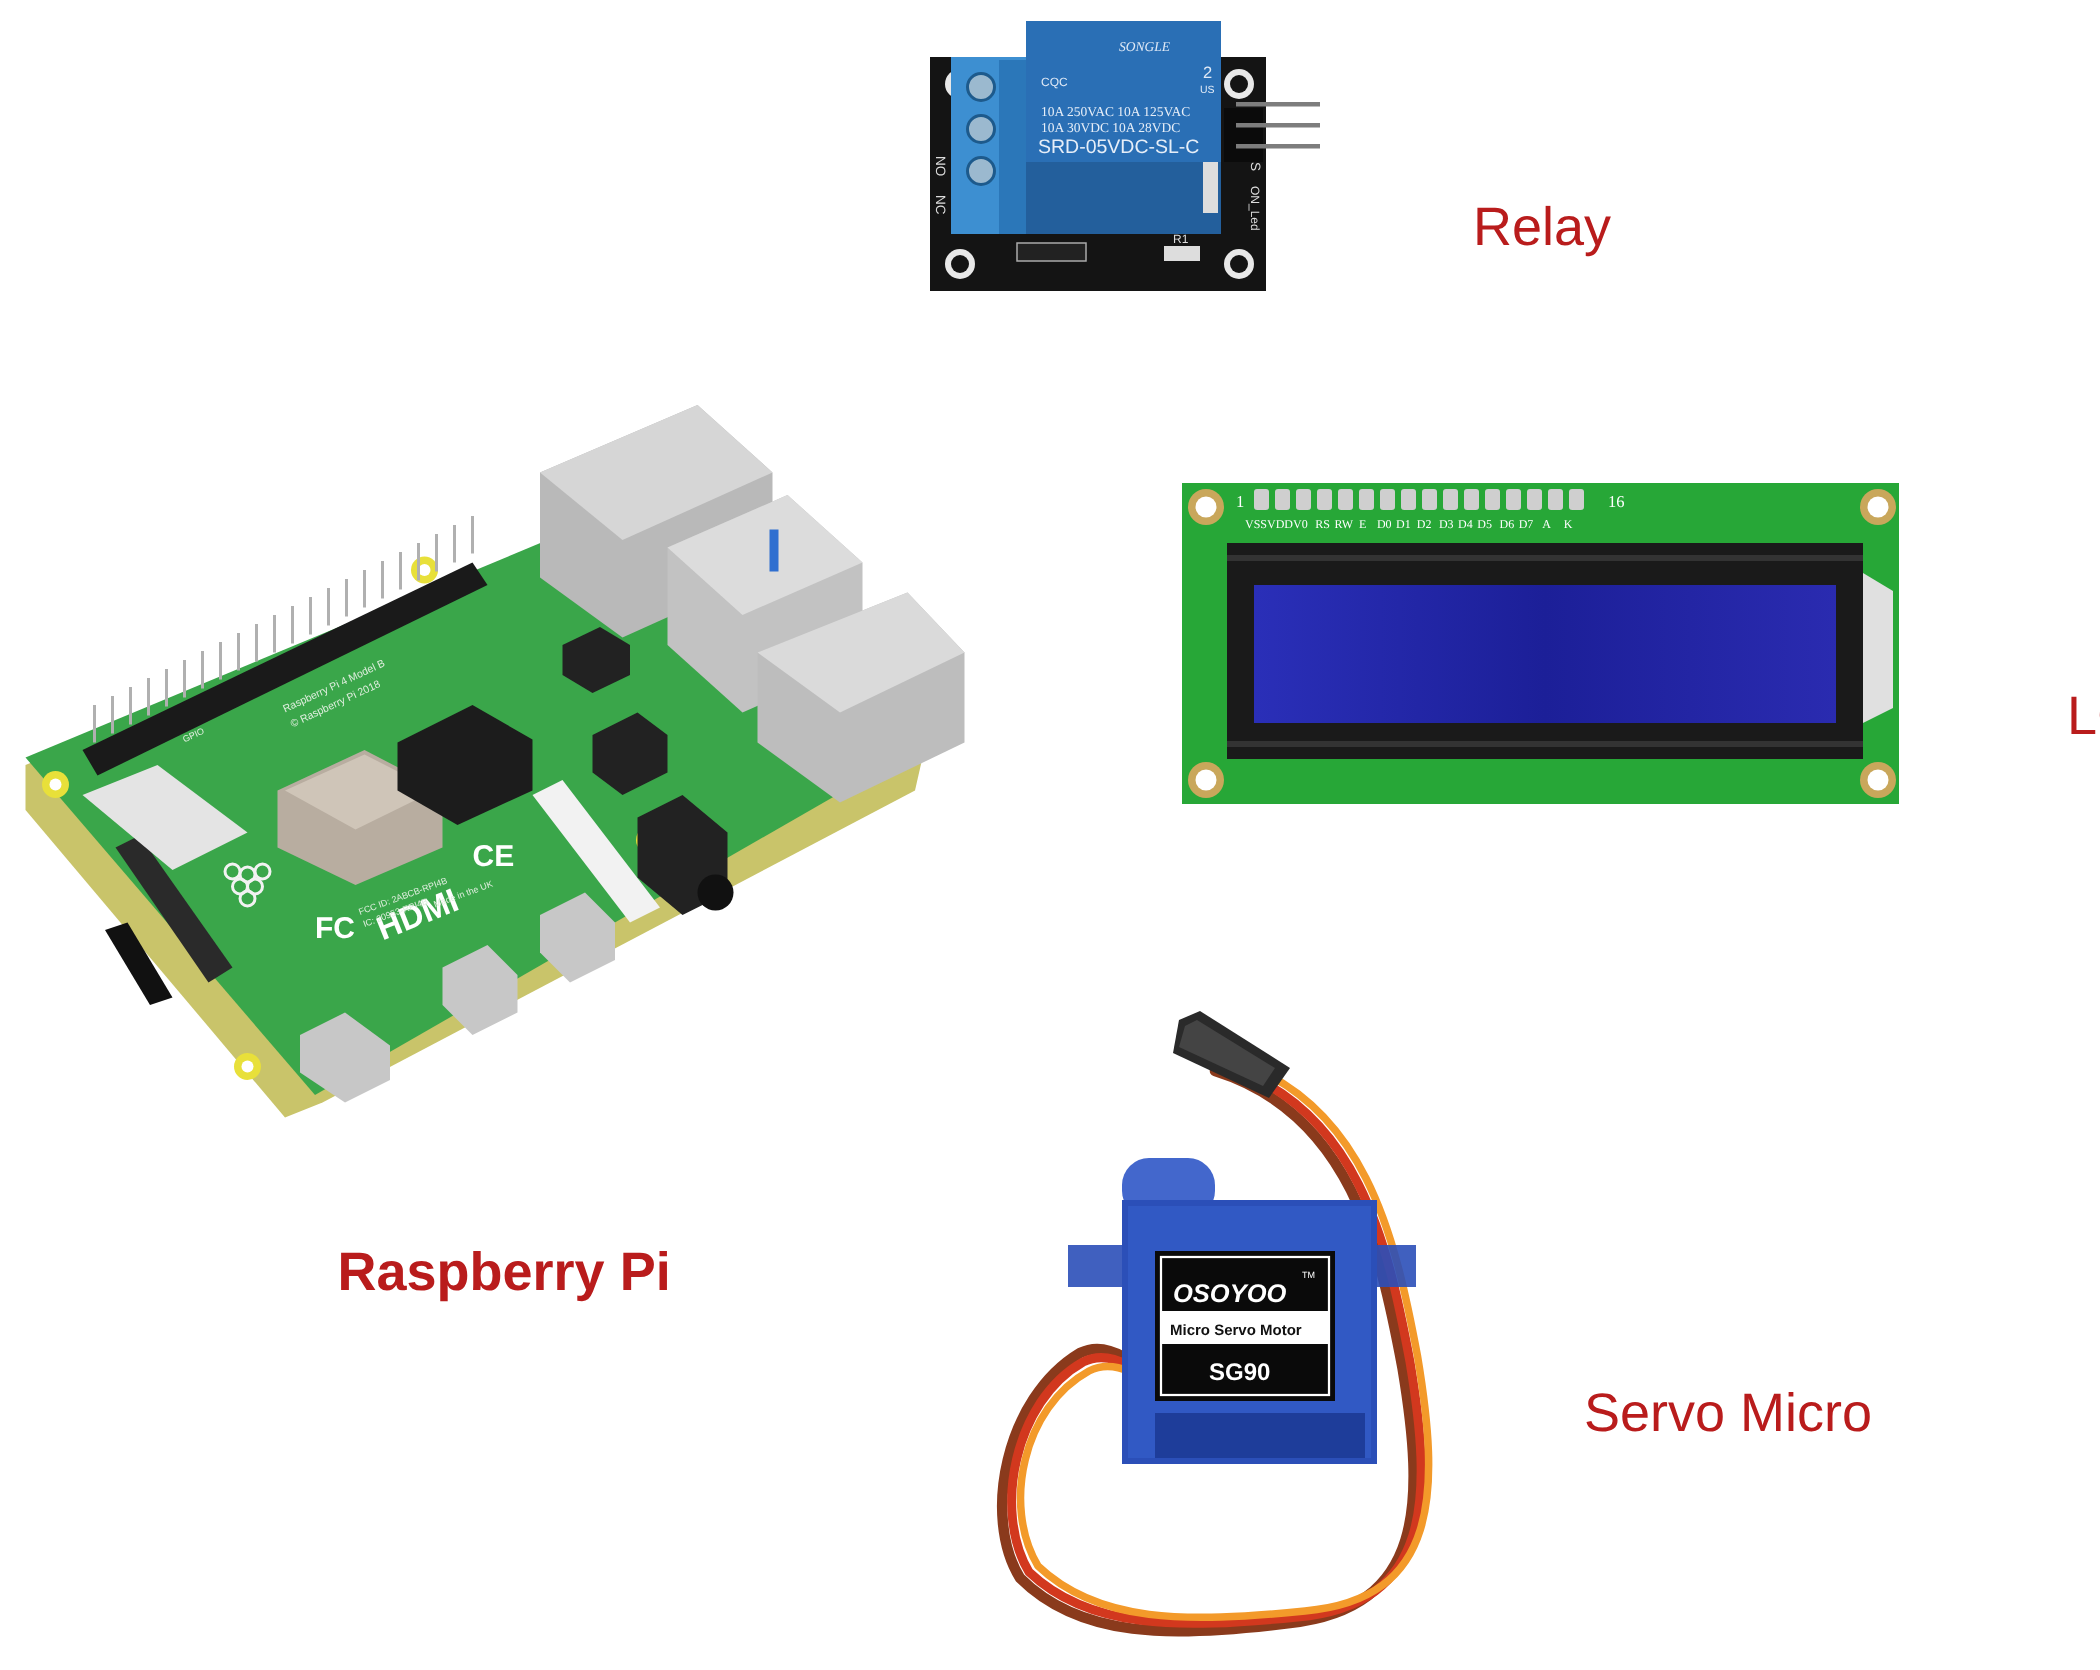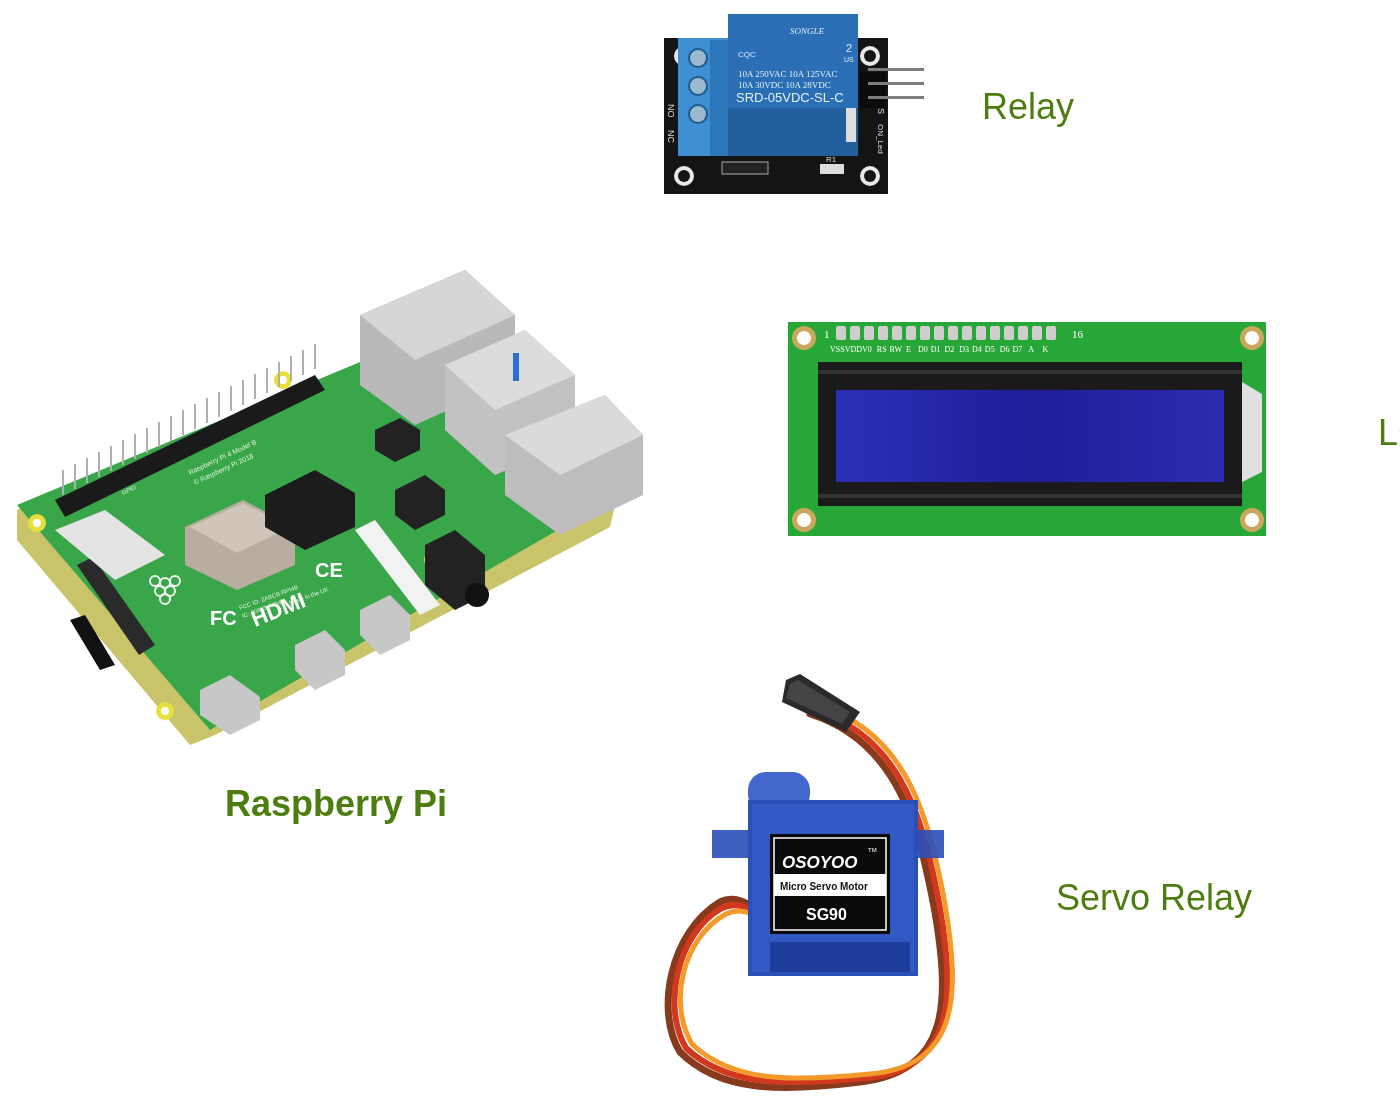--- a/index.html
+++ b/index.html
@@ -1,25 +1,25 @@
 <!DOCTYPE html>
 <html><head>
 <meta charset="utf-8">
 <style>
   html, body { margin:0; padding:0; background:#ffffff; }
   body { width:1400px; height:1113px; position:relative; overflow:hidden; font-family:"Liberation Sans", sans-serif; }
-  .label { position:absolute; font-size:36px; color:#4d7c0f; font-family:"Liberation Sans", sans-serif; white-space:nowrap; }
+  .label { position:absolute; font-size:36px; color:#b91c1c; font-family:"Liberation Sans", sans-serif; white-space:nowrap;margin-top:44px; }
   .comp { position:absolute; }
   svg text { font-family:"Liberation Sans", sans-serif; }
   .serif { font-family:"Liberation Serif", serif; }
 </style>
 </head>
 <body>
 
-<div class="comp" style="left:660px;top:12px;width:266px;height:186px;">
+<div class="comp" style="left:616px;top:12px;width:266px;height:186px;">
   <svg width="266" height="186" viewBox="0 0 266 186">
 
     <rect x="4" y="26" width="224" height="156" fill="#141414"></rect>
     <circle cx="24" cy="44" r="10" fill="#e8e8e8"></circle>
       <circle cx="24" cy="44" r="6" fill="#141414"></circle>
     <circle cx="210" cy="44" r="10" fill="#e8e8e8"></circle>
       <circle cx="210" cy="44" r="6" fill="#141414"></circle>
     <circle cx="24" cy="164" r="10" fill="#e8e8e8"></circle>
       <circle cx="24" cy="164" r="6" fill="#141414"></circle>
     <circle cx="210" cy="164" r="10" fill="#e8e8e8"></circle>
@@ -228,13 +228,13 @@
 
     <rect x="110" y="162" width="120" height="100" fill="#0a0a0a"></rect>
     <rect x="114" y="166" width="112" height="92" fill="none" stroke="#fff" stroke-width="1.5"></rect>
     <text x="122" y="196" font-size="17" font-weight="bold" font-style="italic" fill="#fff">OSOYOO</text>
     <text x="208" y="180" font-size="6" fill="#fff">TM</text>
     <rect x="114" y="202" width="112" height="22" fill="#fff"></rect>
     <text x="120" y="218" font-size="10" font-weight="bold" fill="#111">Micro Servo Motor</text>
     <text x="146" y="248" font-size="16" font-weight="bold" fill="#fff">SG90</text>
   </svg>
 </div>
-<div class="label" style="left:1056px;top:877px;">Servo Relay</div>
+<div class="label" style="left:1056px;top:877px;">Servo Micro</div>
 
 </body></html>

